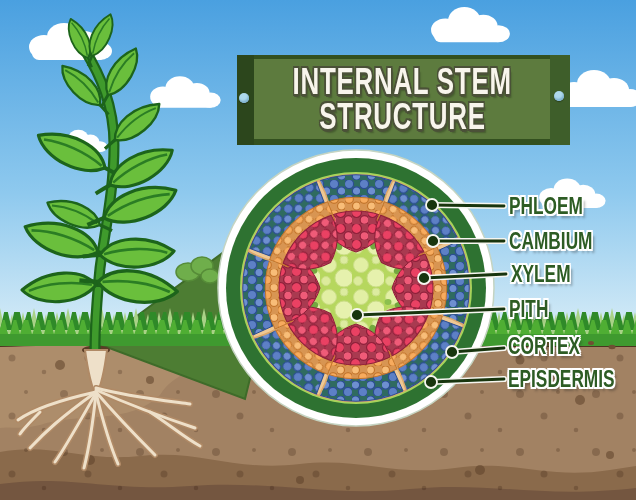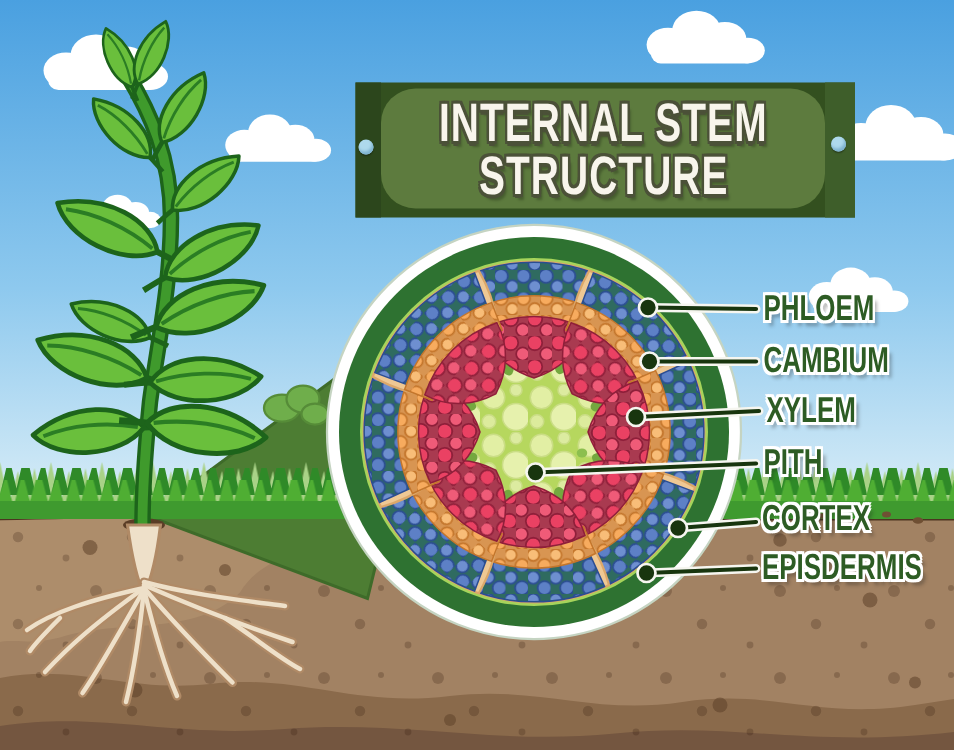--- a/index.html
+++ b/index.html
@@ -4,21 +4,21 @@
 <style>
   html,body{margin:0;padding:0;background:#222;}
   #stage{position:relative;width:636px;height:500px;overflow:hidden;
          font-family:"Liberation Sans",sans-serif;background:#bfe2f5;}
   #scene{position:absolute;left:0;top:0;}
   
   .sign{position:absolute;left:237px;top:55px;width:333px;height:90px;background:#33501f;}
   .sign-edge-left{position:absolute;left:0;top:0;width:17px;height:100%;background:#2c461c;}
   .sign-edge-right{position:absolute;right:0;top:0;width:20px;height:100%;background:#3e5e2a;}
   .sign-face{position:absolute;left:17px;right:20px;top:4px;bottom:6px;background:#5d7b3e;
-             display:flex;flex-direction:column;align-items:center;justify-content:center;border-radius:23px;}
+             display:flex;flex-direction:column;align-items:center;justify-content:center;}
   .sign-line{font-weight:bold;font-size:36px;line-height:35px;color:#f8f5ec;letter-spacing:1px;
              transform:scaleX(.72);transform-origin:center;white-space:nowrap;
              text-shadow:-2px -2px 0 #4b5138,2px -2px 0 #4b5138,-2px 2px 0 #4b5138,2px 2px 0 #4b5138,
                          -2px 0 0 #4b5138,2px 0 0 #4b5138,0 -2px 0 #4b5138,0 3px 0 #4b5138,3px 4px 2px rgba(0,0,0,.25);}
   .screw{position:absolute;width:10px;height:10px;border-radius:50%;background:#aed9ec;
          box-shadow:inset -1px -2px 2px #7fb3cf, 0 1px 1px rgba(0,0,0,.35);}
   .screw.left{left:2px;top:38px;}
   .screw.right{right:6px;top:36px;}
   
   .diagram-label{position:absolute;font-weight:bold;font-size:24px;line-height:26px;color:#2d5c24;

